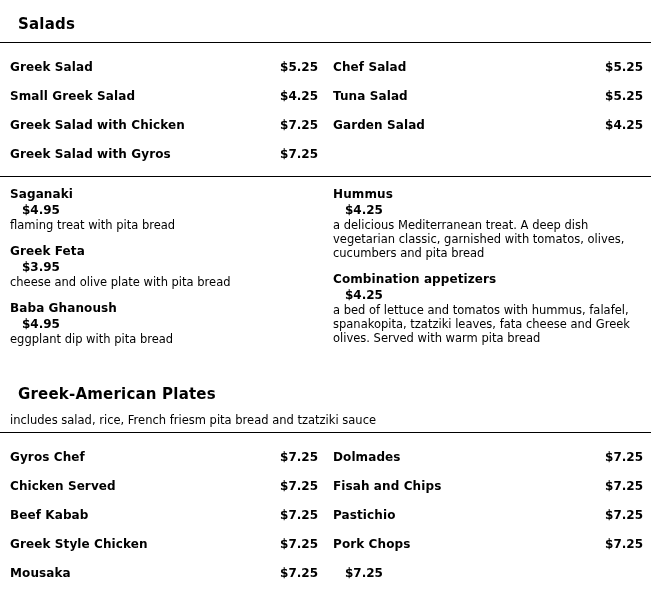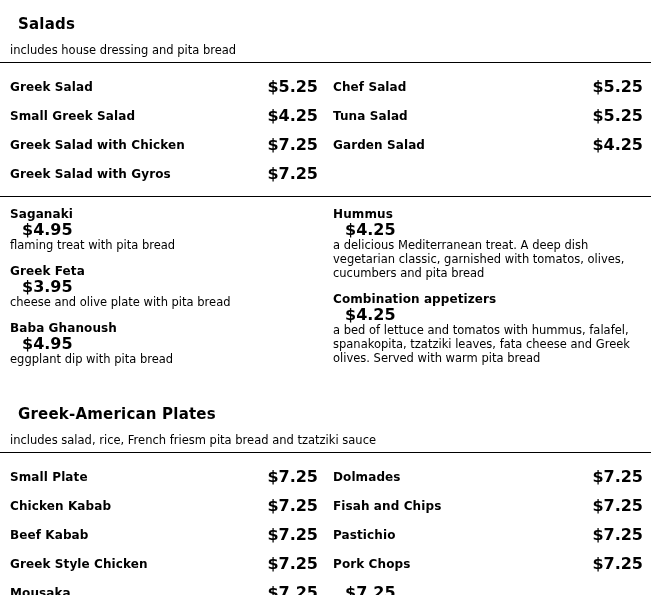--- a/index.html
+++ b/index.html
@@ -75,21 +75,21 @@
     justify-content: space-between;
   }
   .item-name {
     font-size: 12px;
     font-weight: bold;
     line-height: 16px;
     letter-spacing: 0.1px;
     white-space: nowrap;
   }
   .item-price {
-    font-size: 16px;
+    font-size: 12px;
     font-weight: bold;
     line-height: 16px;
     white-space: nowrap;
     padding-left: 12px;
   }
   .item-desc {
     font-size: 11.5px;
     font-weight: normal;
     line-height: 14px;
   }
@@ -111,21 +111,20 @@
   .gap-md { height: 13px; }
 </style>
 </head>
 <body>
 
 <div class="menu">
 
   <div class="section">
     <div class="section-head">
       <div class="section-title">Salads</div>
-      <div class="section-sub">includes house dressing and pita bread</div>
     </div>
     <hr class="rule">
     <div class="items simple">
       <div class="col col-left">
 
         <div class="item">
           <div class="item-line">
             <span class="item-name">Greek Salad</span>
             <span class="item-price">$5.25</span>
           </div>
@@ -240,28 +239,28 @@
     <div class="section-head">
       <div class="section-title">Greek-American Plates</div>
       <div class="section-sub">includes salad, rice, French friesm pita bread and tzatziki sauce</div>
     </div>
     <hr class="rule">
     <div class="items simple">
       <div class="col col-left">
 
         <div class="item">
           <div class="item-line">
-            <span class="item-name">Small Plate</span>
-            <span class="item-price">$7.25</span>
-          </div>
-        </div>
-
-        <div class="item">
-          <div class="item-line">
-            <span class="item-name">Chicken Kabab</span>
+            <span class="item-name">Gyros Chef</span>
+            <span class="item-price">$7.25</span>
+          </div>
+        </div>
+
+        <div class="item">
+          <div class="item-line">
+            <span class="item-name">Chicken Served</span>
             <span class="item-price">$7.25</span>
           </div>
         </div>
 
         <div class="item">
           <div class="item-line">
             <span class="item-name">Beef Kabab</span>
             <span class="item-price">$7.25</span>
           </div>
         </div>

